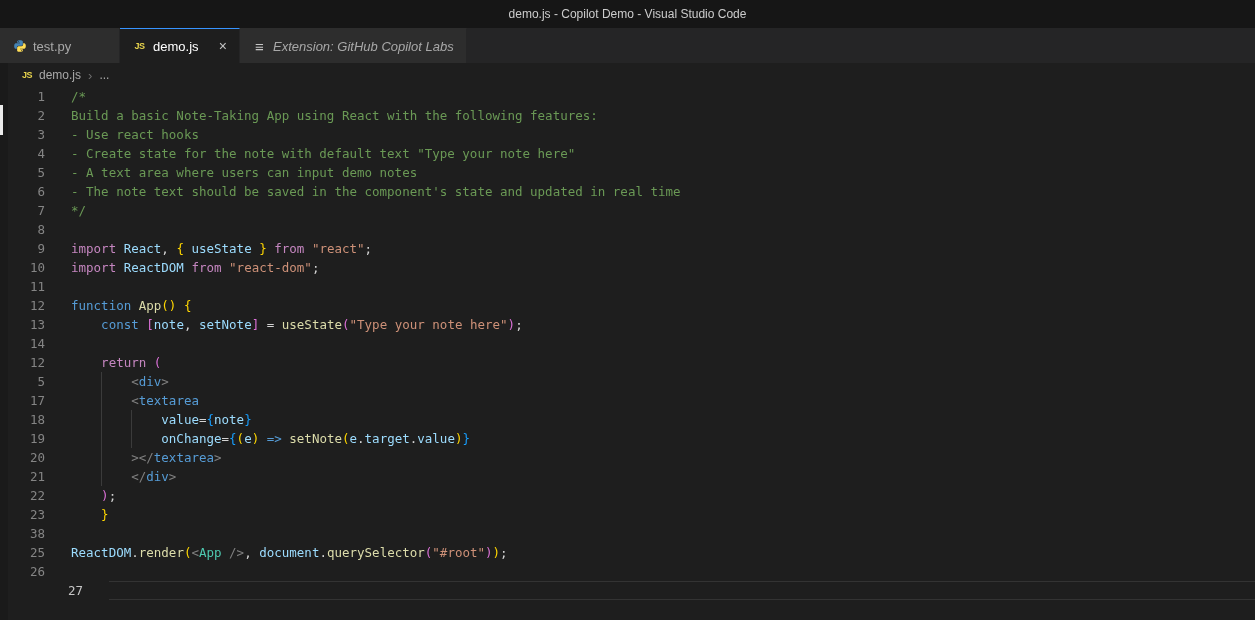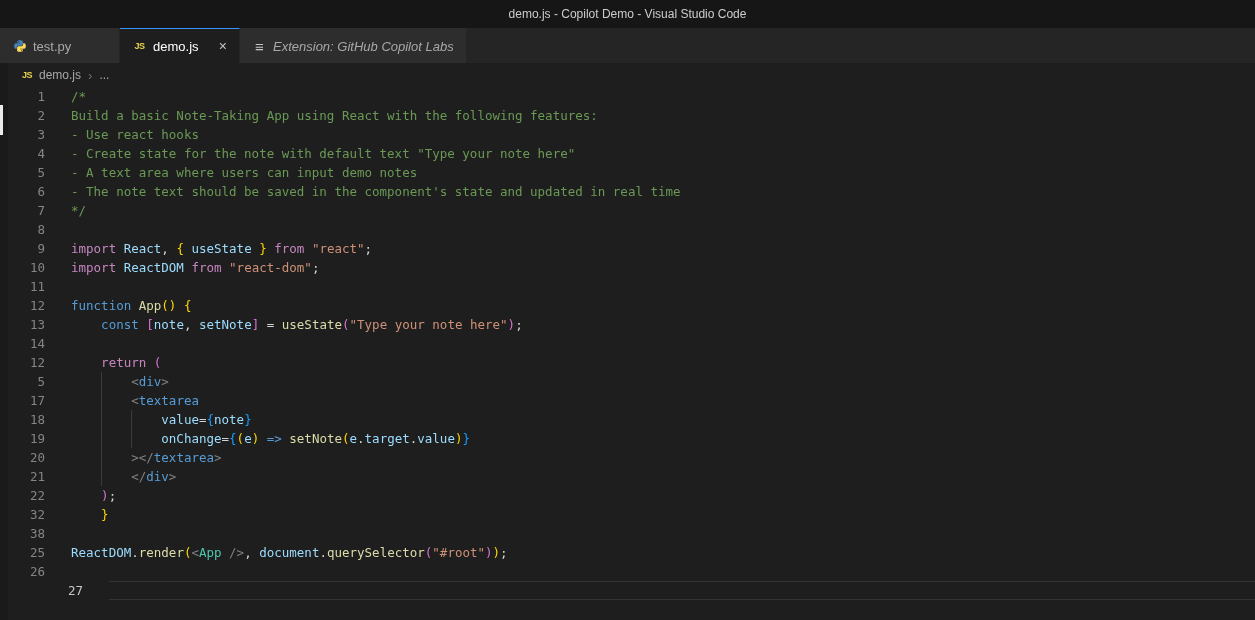--- a/index.html
+++ b/index.html
@@ -157,21 +157,21 @@
       </div>
       <div class="row">
         <div class="num">21</div>
         <div class="code"><span class="guide" style="left: 4ch;"></span><span class="tok-plain">        </span><span class="tok-tagpunct">&lt;/</span><span class="tok-tag">div</span><span class="tok-tagpunct">&gt;</span></div>
       </div>
       <div class="row">
         <div class="num">22</div>
         <div class="code"><span class="tok-plain">    </span><span class="tok-b2">)</span><span class="tok-punct">;</span></div>
       </div>
       <div class="row">
-        <div class="num">32</div>
+        <div class="num">23</div>
         <div class="code"><span class="tok-plain">    </span><span class="tok-b1">}</span></div>
       </div>
       <div class="row">
         <div class="num">38</div>
         <div class="code"></div>
       </div>
       <div class="row">
         <div class="num">25</div>
         <div class="code"><span class="tok-variable">ReactDOM</span><span class="tok-punct">.</span><span class="tok-func">render</span><span class="tok-b1">(</span><span class="tok-tagpunct">&lt;</span><span class="tok-component">App</span><span class="tok-plain"> </span><span class="tok-tagpunct">/&gt;</span><span class="tok-punct">,</span><span class="tok-plain"> </span><span class="tok-variable">document</span><span class="tok-punct">.</span><span class="tok-func">querySelector</span><span class="tok-b2">(</span><span class="tok-string">"#root"</span><span class="tok-b2">)</span><span class="tok-b1">)</span><span class="tok-punct">;</span></div>
       </div>

